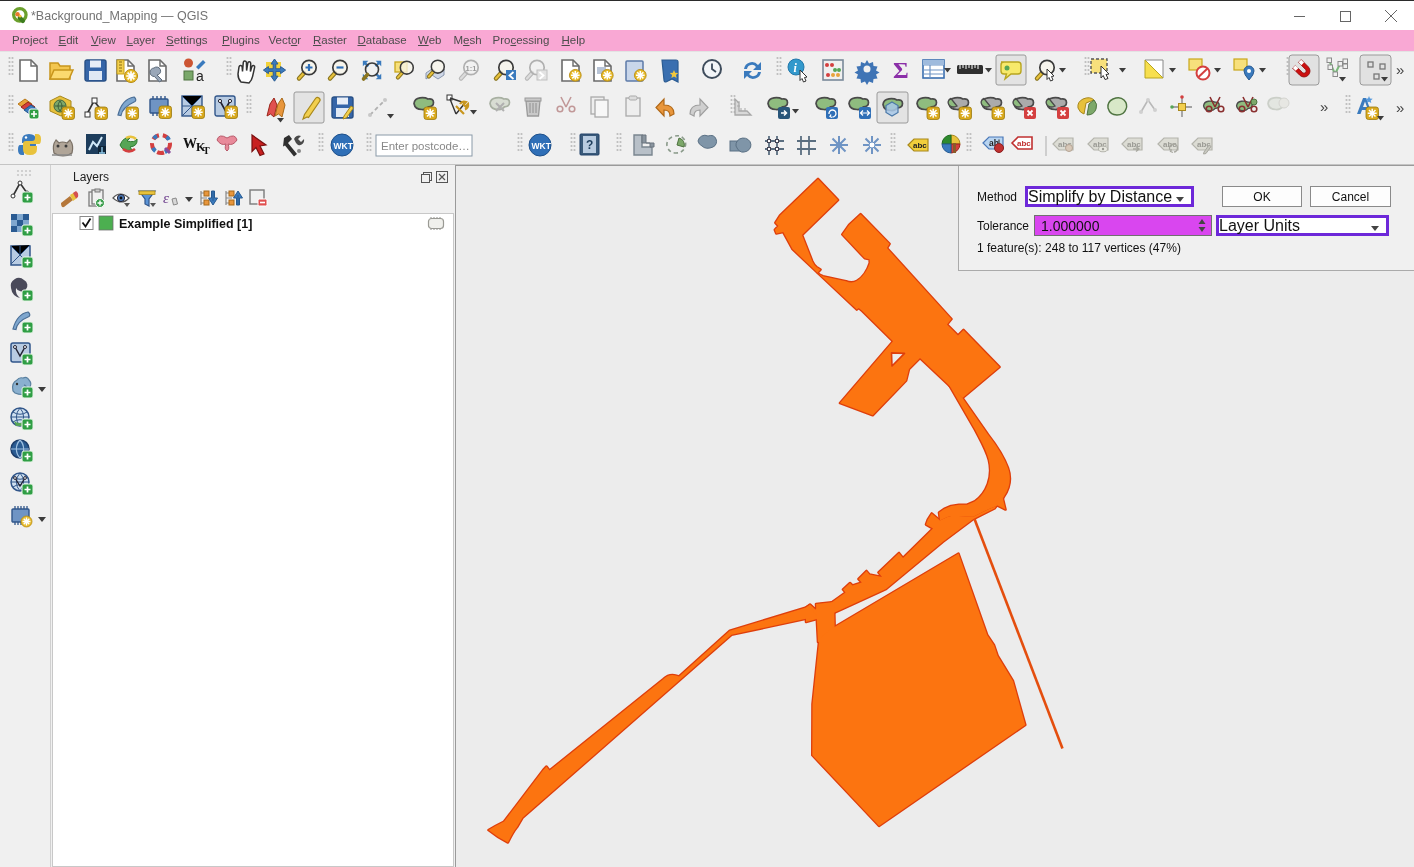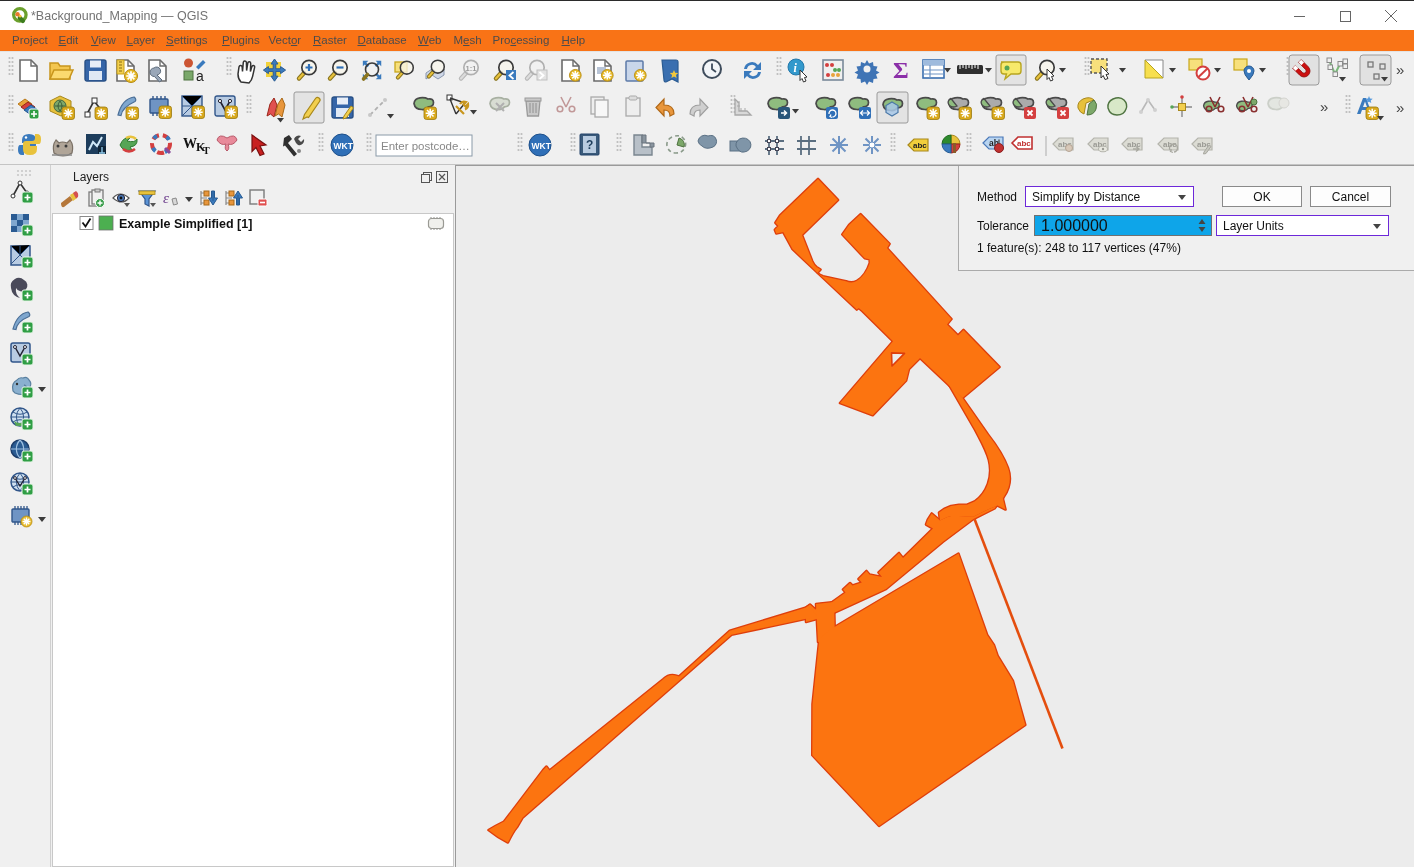--- a/index.html
+++ b/index.html
@@ -1,42 +1,42 @@
 <!DOCTYPE html>
 <html><head>
 <meta charset="utf-8">
 <style>
   * { margin:0; padding:0; box-sizing:border-box; }
   html,body { width:1414px; height:867px; overflow:hidden; font-family:"Liberation Sans",sans-serif; background:#f0f0f0; }
   .titlebar { height:30px; background:#ffffff; border-top:1px solid #2b2b2b; position:relative; }
   .titlebar .ttext { position:absolute; left:31px; top:8px; font-size:12.5px; color:#737373; }
   .winbtns { position:absolute; right:0; top:0; height:30px; display:flex; }
   .winbtn { width:46px; height:30px; display:flex; align-items:center; justify-content:center; color:#666; }
-  .menubar { height:22px; background:#f97316; position:relative; font-size:11.5px; color:#4c4c4c; border-bottom:1px solid #e3e3e3;}
+  .menubar { height:22px; background:#f9a8d4; position:relative; font-size:11.5px; color:#4c4c4c; border-bottom:1px solid #e3e3e3;}
   .menubar span { position:absolute; top:4px; }
   .tbrow { background:#f0f0f0; position:relative; }
   #tb1 { height:37px; }
   #tb2 { height:38px; }
   #tb3 { height:38px; border-bottom:1px solid #c4c4c4;}
   .main { display:flex; height:703px; }
   .leftbar { width:50px; background:#f0f0f0; position:relative; }
   .layerspanel { width:405px; background:#f0f0f0; border-left:1px solid #d0d0d0; position:relative; }
   .lp-title { position:absolute; left:22px; top:5px; font-size:12px; color:#222; }
   .lp-btns { position:absolute; right:5px; top:4px; }
   .lp-toolbar { position:absolute; left:8px; top:22px; }
   .lp-list { position:absolute; left:1px; top:48px; right:1px; bottom:1px; background:#ffffff; border:1px solid #c8c8c8; }
   .lrow { position:relative; height:18px; font-size:12.5px; font-weight:bold; color:#101010; }
   .lrow.sel { background:#f2f2f2; }
   .canvas { flex:1; background:#ececec; position:relative; overflow:hidden; border-left:1px solid #9a9a9a; border-top:1px solid #9a9a9a; }
   .simplify { position:absolute; top:0; right:0; width:456px; height:105px; background:#f0f0f0; border-left:1px solid #aaa; border-bottom:1px solid #aaa; font-size:12px; color:#111; }
   .srow { position:absolute; display:flex; align-items:center;justify-content:flex-end; }
-  .combo { background:#fff; border:1px solid #6d28d9; height:21px; position:relative; font-size:12px; display:flex; align-items:center; padding-left:6px; }
+  .combo { background:#fff; border:3px solid #6d28d9; height:21px; position:relative; font-size:16px; display:flex; align-items:center; padding-left:0; }
   .combo:after { content:""; position:absolute; right:7px; top:8px; border-left:4.5px solid transparent; border-right:4.5px solid transparent; border-top:5px solid #444; }
   .btn { background:#fdfdfd; border:1px solid #8a8a8a; height:21px; font-size:12px; display:flex; align-items:center; justify-content:center; }
-  .spin { background:#0ea5e9; border:1px solid #707070; height:21px; position:relative; font-size:16px; display:flex; align-items:center; padding-left:6px; }
+  .spin { background:#d946ef; border:1px solid #707070; height:21px; position:relative; font-size:14px; display:flex; align-items:center; padding-left:6px; }
 </style>
 </head>
 <body>
 <div class="titlebar">
   <svg width="17" height="17" style="position:absolute;left:12px;top:6px" viewBox="0 0 26 26">
     <circle cx="12" cy="12" r="9.5" fill="none" stroke="#6ba02c" stroke-width="5"></circle>
     <rect x="12" y="12" width="13" height="6.5" rx="3" transform="rotate(45 12 12)" fill="#3d7d1e"></rect>
     <circle cx="8.5" cy="11" r="3.4" fill="#e8792b"></circle>
     <circle cx="12.5" cy="14" r="2" fill="#f0c02e"></circle>
   </svg>

